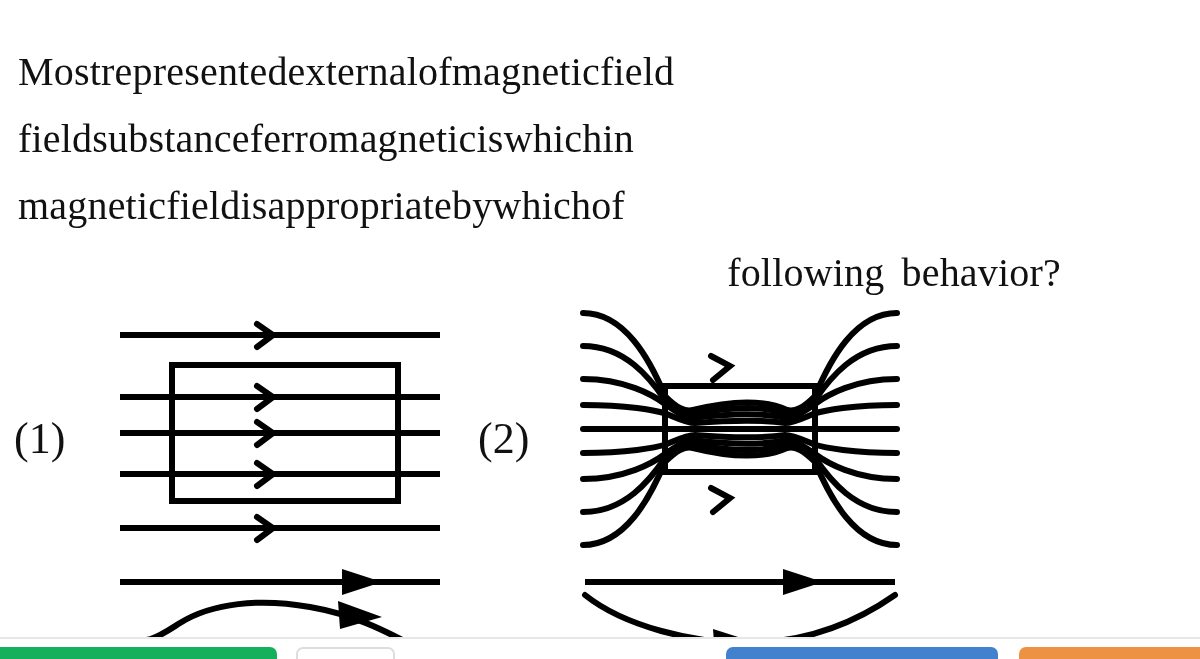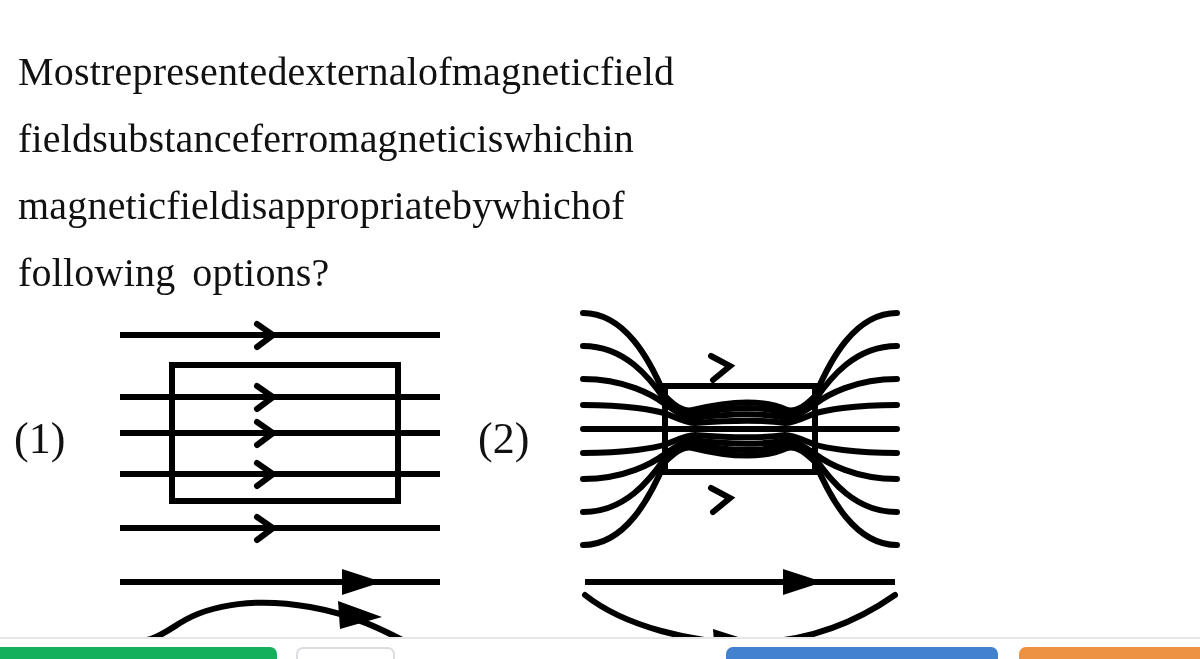--- a/index.html
+++ b/index.html
@@ -24,21 +24,21 @@
   }
   .q-line {
     display: flex;
     font-size: 40px;
     line-height: 67px;
     color: #111111;
     white-space: nowrap;
     letter-spacing: 0.2px;
   }
   .q-line.last {
-    justify-content: flex-start;
+    justify-content: flex-end;
   }
   .q-line.last .w { margin-right: 17px; }
   .q-line .w { display: inline-block; }
 
   
   #options-area {
     position: absolute;
     left: 0;
     top: 300px;
     width: 1200px;
@@ -107,21 +107,21 @@
     <span class="w">magnetic</span>
     <span class="w">field</span>
     <span class="w">is</span>
     <span class="w">appropriate</span>
     <span class="w">by</span>
     <span class="w">which</span>
     <span class="w">of</span>
   </div>
   <div class="q-line last">
     <span class="w">following</span>
-    <span class="w">options?</span>
+    <span class="w">behavior?</span>
   </div>
 </div>
 
 <div id="options-area">
 
   <div class="opt-label" id="opt1-label">(1)</div>
 
   <svg class="diagram" id="diagram-1" width="360" height="337" viewBox="0 0 360 337">
     <g stroke="#000000" stroke-width="6" fill="none" stroke-linecap="butt">
 

